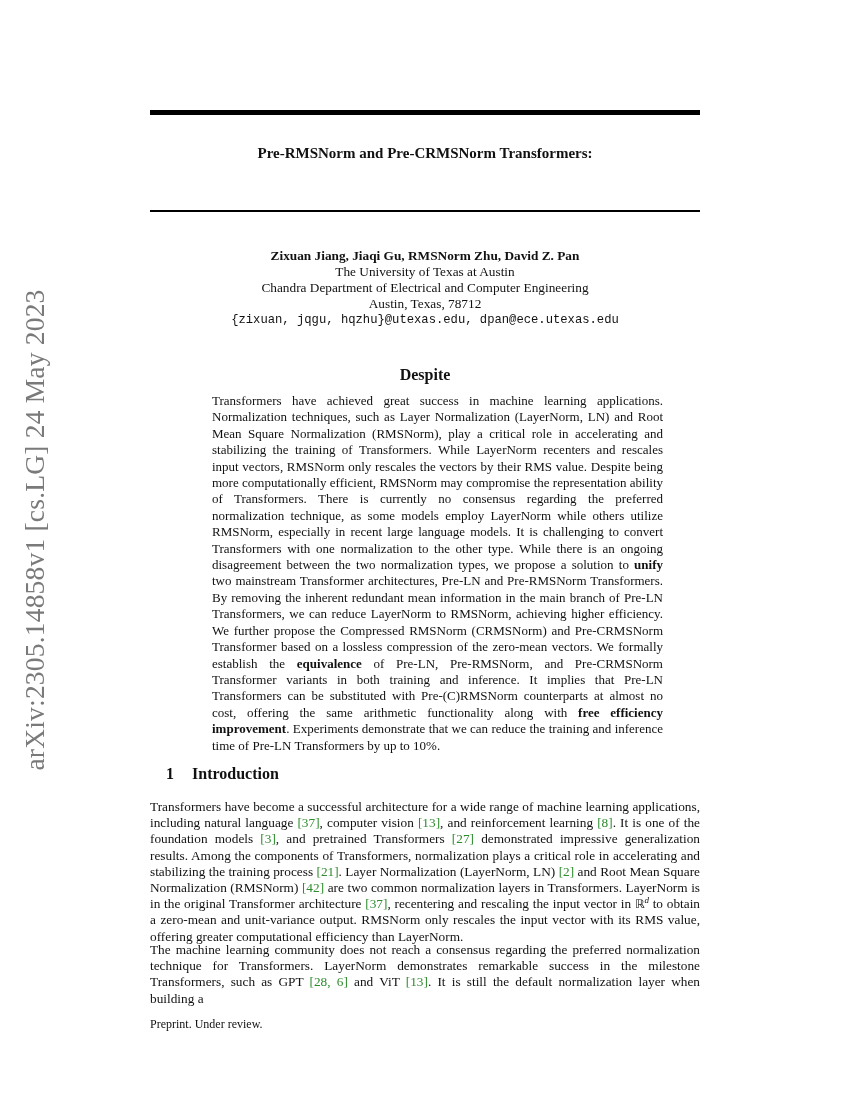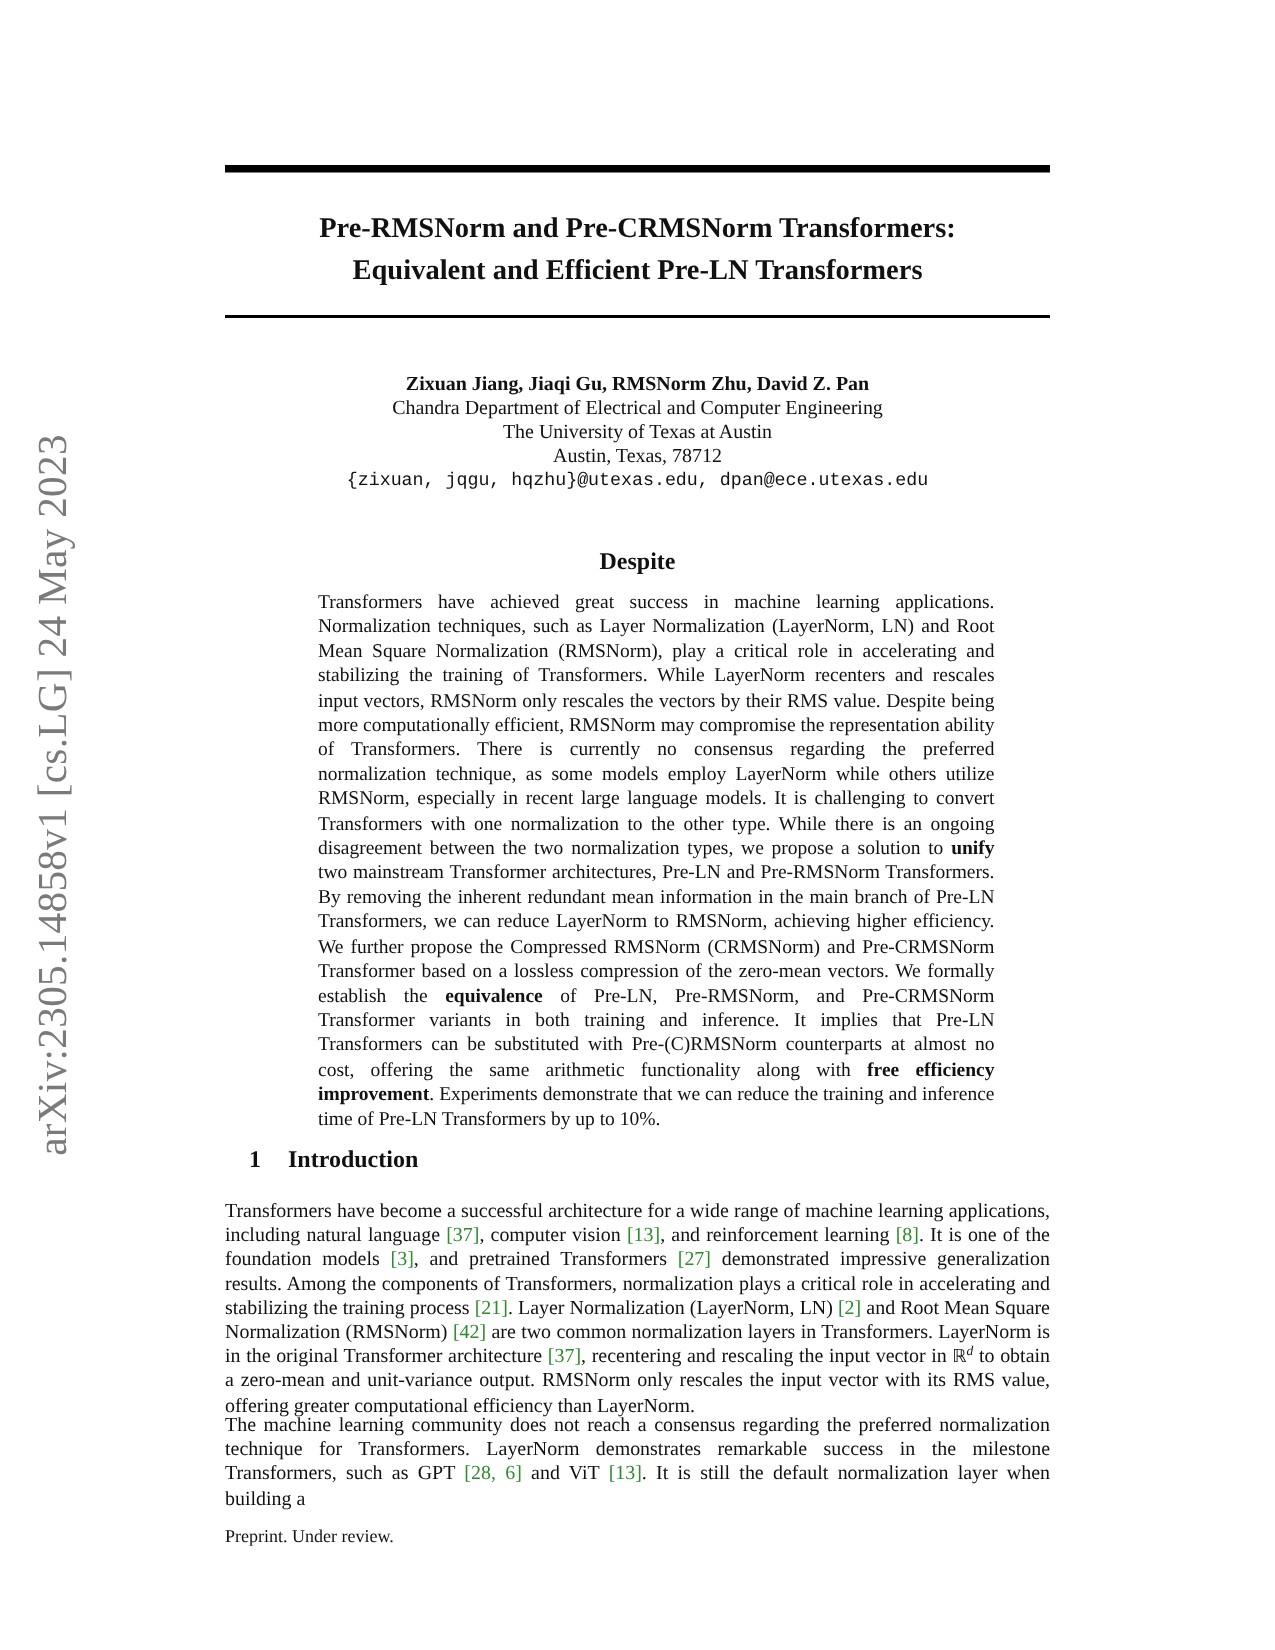--- a/index.html
+++ b/index.html
@@ -4,21 +4,21 @@
   <style>
     html, body { margin: 0; padding: 0; background: #ffffff; }
     body { width: 850px; height: 1100px; position: relative; overflow: hidden;
            font-family: "Liberation Serif", "DejaVu Serif", serif; color: #111; }
     .arxiv-stamp { position: absolute; left: 10px; top: 280px; width: 50px; height: 500px; }
     .arxiv-stamp span { position: absolute; left: 50%; top: 50%; transform: translate(-50%, -50%) rotate(-90deg);
       white-space: nowrap; font-size: 27.5px; color: #7a7a7a; letter-spacing: 0.2px; }
     .rule-top { position: absolute; left: 150px; top: 110px; width: 550px; height: 5px; background: #000; }
     .rule-bottom { position: absolute; left: 150px; top: 210px; width: 550px; height: 2px; background: #000; }
     .title { position: absolute; left: 150px; top: 139px; width: 550px; text-align: center;
-      font-weight: bold; font-size: 19px; line-height: 28px; }
+      font-weight: bold; font-size: 15px; line-height: 28px; }
     .authors-block { position: absolute; left: 150px; top: 248px; width: 550px; text-align: center;
       font-size: 13.3px; line-height: 16px; }
     .authors-block .names { font-weight: bold; }
     .authors-block .email { font-family: "Liberation Mono", "DejaVu Sans Mono", monospace; font-size: 12.2px; }
     .abstract-heading { position: absolute; left: 150px; top: 366px; width: 550px; text-align: center;
       font-weight: bold; font-size: 16px; }
     .abstract-body { position: absolute; left: 200px; top: 393px; width: 451px; font-size: 13px;
       line-height: 16.4px; text-align: justify; hyphens: manual; margin-left: 12px; }
     .section-heading { position: absolute; left: 150px; top: 765px; font-weight: bold; font-size: 16px; margin-left: 16px; }
     .section-heading .num { display: inline-block; width: 26px; }
@@ -35,28 +35,27 @@
 </head>
 <body>
 
 <div class="arxiv-stamp">
   <span>arXiv:2305.14858v1  [cs.LG]  24 May 2023</span>
 </div>
 
 <div class="rule-top"></div>
 <div class="title">
   <div>Pre-RMSNorm and Pre-CRMSNorm Transformers:</div>
-  <div>Equivalent and Efficient Pre-LN Transformers</div>
 </div>
 <div class="rule-bottom"></div>
 
 <div class="authors-block">
   <div class="names">Zixuan Jiang, Jiaqi Gu, RMSNorm Zhu, David Z. Pan</div>
+  <div>The University of Texas at Austin</div>
   <div>Chandra Department of Electrical and Computer Engineering</div>
-  <div>The University of Texas at Austin</div>
   <div>Austin, Texas, 78712</div>
   <div class="email">{zixuan, jqgu, hqzhu}@utexas.edu, dpan@ece.utexas.edu</div>
 </div>
 
 <div class="abstract-heading">Despite</div>
 
 <div class="abstract-body"><span>Transformers have achieved great success in machine learning applications. Normalization techniques, such as Layer Normalization (LayerNorm, LN) and Root Mean Square Normalization (RMSNorm), play a critical role in accelerating and stabilizing the training of Transformers. While LayerNorm recenters and rescales input vectors, RMSNorm only rescales the vectors by their RMS value. Despite being more computationally efficient, RMSNorm may compromise the representation ability of Transformers. There is currently no consensus regarding the preferred normalization technique, as some models employ LayerNorm while others utilize RMSNorm, especially in recent large language models. It is challenging to convert Transformers with one normalization to the other type. While there is an ongoing disagreement between the two normalization types, we propose a solution to </span><b>unify</b><span> two mainstream Transformer architectures, Pre-LN and Pre-RMSNorm Transformers. By removing the inherent redundant mean information in the main branch of Pre-LN Transformers, we can reduce LayerNorm to RMSNorm, achieving higher efficiency.  We further propose the Compressed RMSNorm (CRMSNorm) and Pre-CRMSNorm Transformer based on a lossless compression of the zero-mean vectors. We formally establish the </span><b>equivalence</b><span> of Pre-LN, Pre-RMSNorm, and Pre-CRMSNorm Transformer variants in both training and inference. It implies that Pre-LN Transformers can be substituted with Pre-(C)RMSNorm counterparts at almost no cost, offering the same arithmetic functionality along with </span><b>free efficiency improvement</b><span>. Experiments demonstrate that we can reduce the training and inference time of Pre-LN Transformers by up to 10%.</span></div>
 
 <div class="section-heading">
   <span class="num">1</span><span>Introduction</span>

